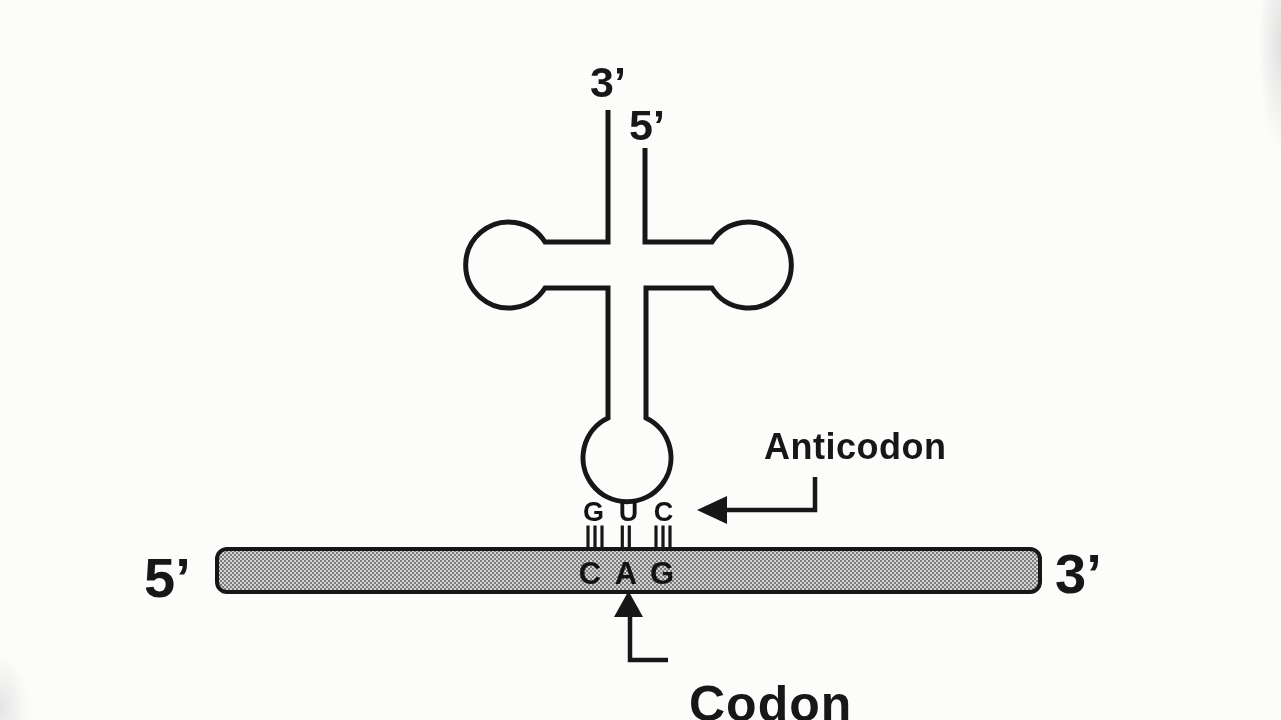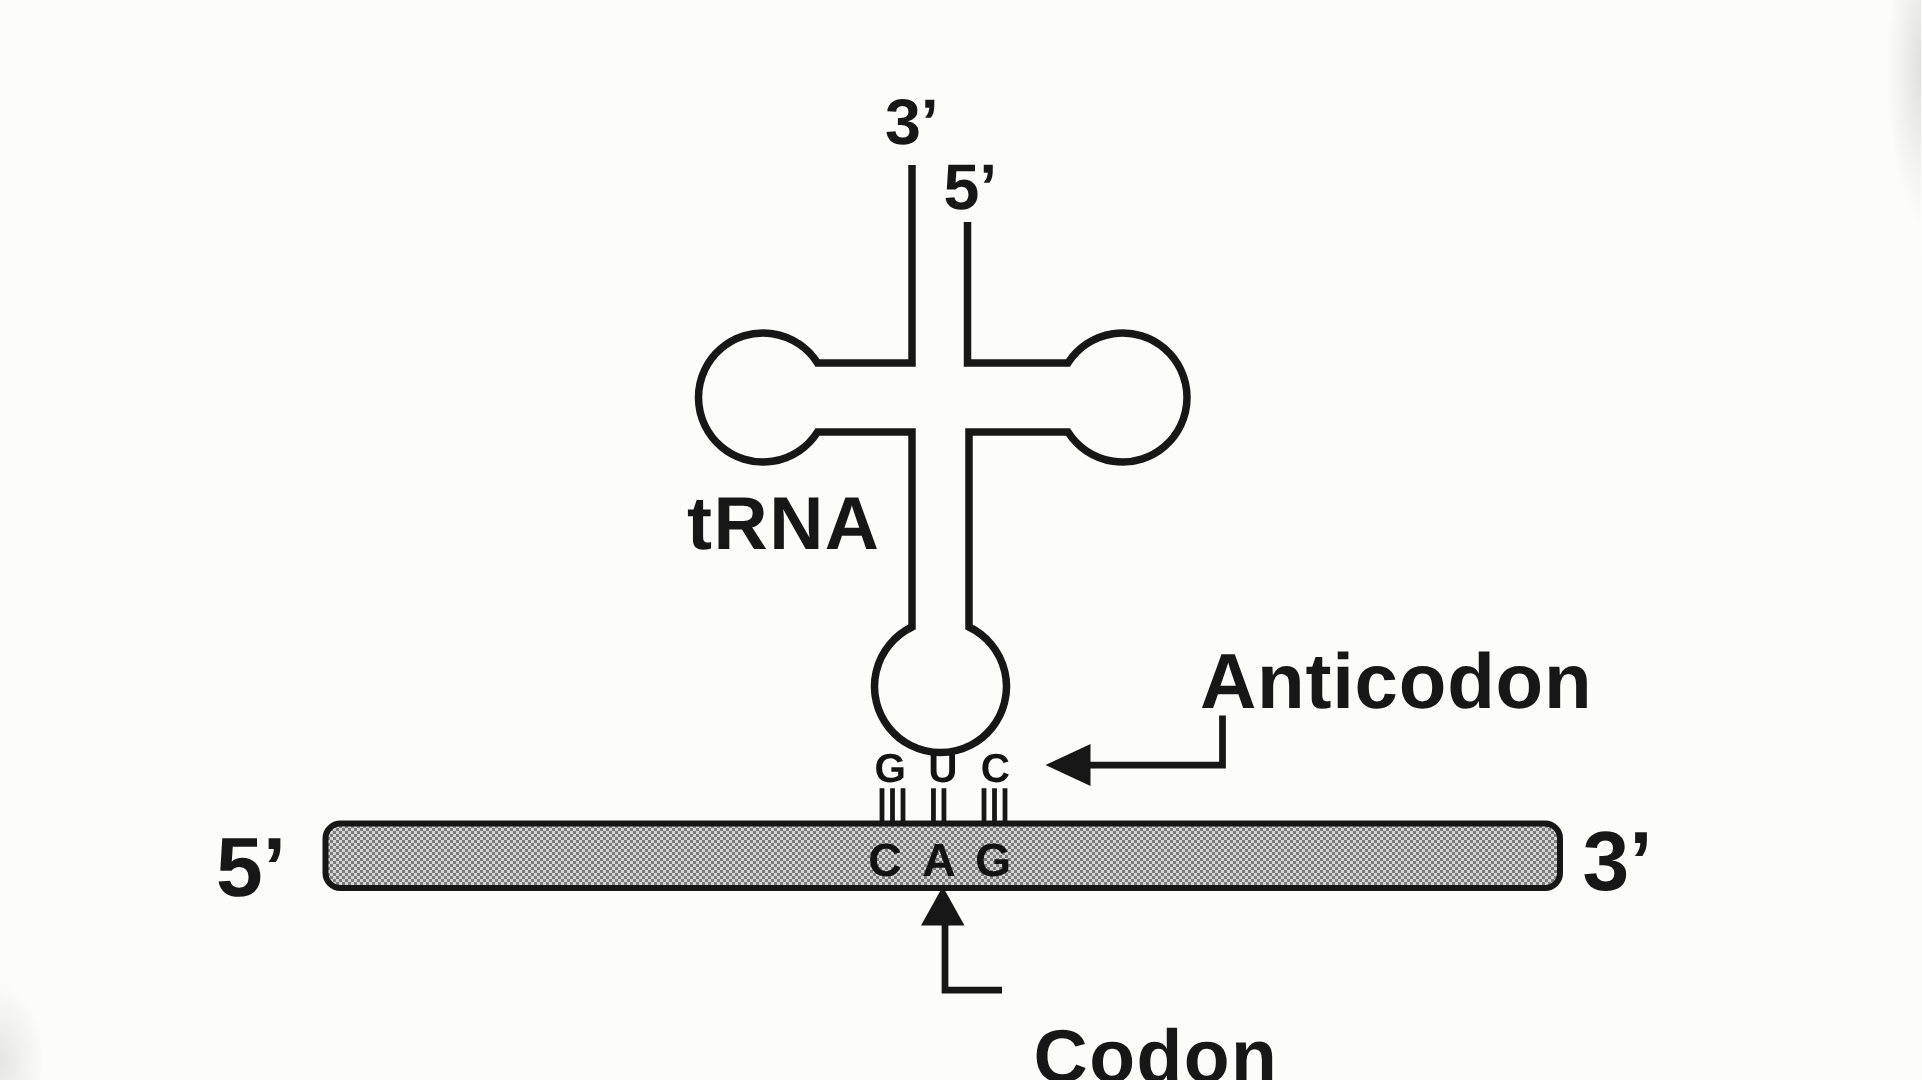--- a/index.html
+++ b/index.html
@@ -26,21 +26,21 @@
     font-weight: bold;
     line-height: 1;
     white-space: nowrap;
     color: #171717;
     letter-spacing: 0;
   }
   .lbl-prime-top   { font-size: 43px; }
   .lbl-prime-big   { font-size: 56px; }
   .lbl-trna        { font-size: 50px; letter-spacing: 1px; }
   .lbl-mrna        { font-size: 45px; letter-spacing: 1px; }
-  .lbl-anticodon   { font-size: 52px; letter-spacing: 0.5px; margin-left: 36px; }
+  .lbl-anticodon   { font-size: 36px; letter-spacing: 0.5px; }
   .lbl-codon       { font-size: 50px; letter-spacing: 1px; margin-top: 44px; }
   .base-row {
     position: absolute;
     display: flex;
   }
   .base-row span {
     display: inline-block;
     text-align: center;
     font-weight: bold;
     line-height: 1;
@@ -102,21 +102,20 @@
     <g stroke="#171717" stroke-width="4.5" fill="none">
       <path d="M 668 660 H 630 V 612"></path>
       <polygon points="628.5,591 614,617 643,617" fill="#171717" stroke="none"></polygon>
     </g>
   </svg>
 
   <div class="lbl lbl-prime-top" style="left:590px; top:61px;">3’</div>
 
   <div class="lbl lbl-prime-top" style="left:629px; top:104px;">5’</div>
 
-  <div class="lbl lbl-trna" style="left:458px; top:324px;">tRNA</div>
 
   <div class="lbl lbl-anticodon" style="left:764px; top:429px;">Anticodon</div>
 
 
   <div class="lbl lbl-prime-big" style="left:144px; top:550px;">5’</div>
 
   <div class="lbl lbl-prime-big" style="left:1055px; top:546px;">3’</div>
 
   <div class="lbl lbl-codon" style="left:689px; top:635px;">Codon</div>
 

